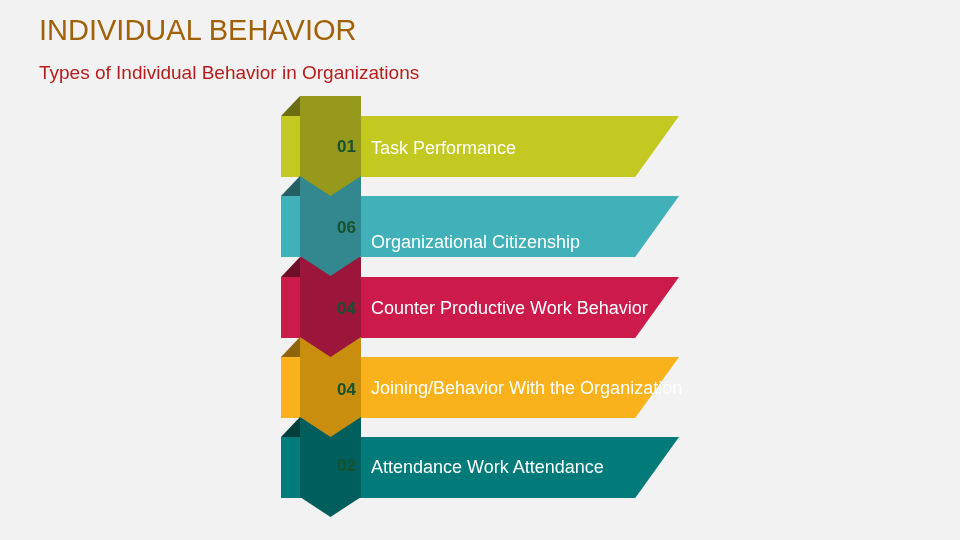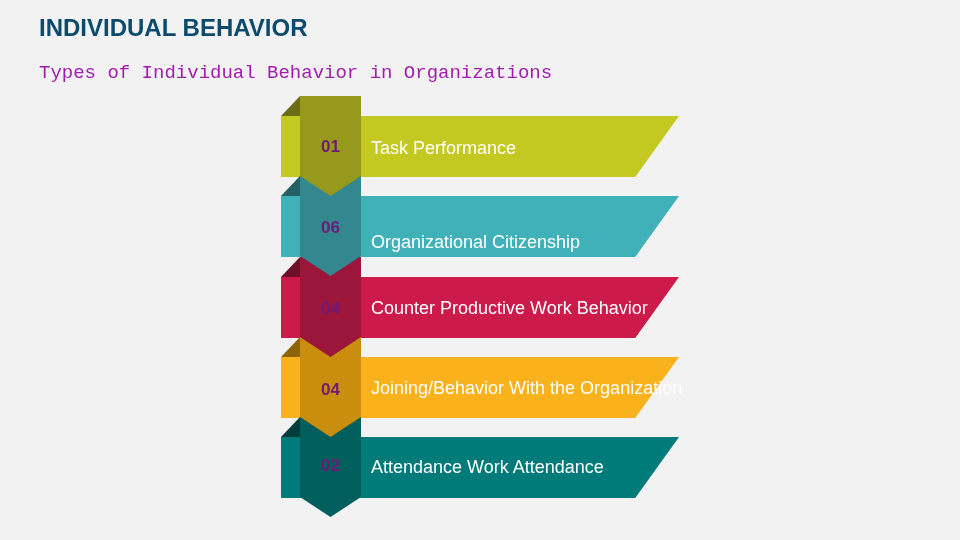--- a/index.html
+++ b/index.html
@@ -1,27 +1,27 @@
 <!DOCTYPE html>
 <html><head>
 <meta charset="utf-8">
 <style>
   html, body { margin:0; padding:0; }
   body { width:960px; height:540px; background:#f2f2f2; position:relative; overflow:hidden;
          font-family:"Liberation Sans", "DejaVu Sans", sans-serif; }
-  .title { position:absolute; left:39px; top:14px; font-size:24px; font-weight:bold; color:#0c4a6e; letter-spacing:0px; }
-  .subtitle { position:absolute; left:39px; top:62px; font-size:19px; color:#a21caf;font-family:Liberation Mono, monospace; }
+  .title { position:absolute; left:39px; top:14px; font-size:29px; font-weight:normal; color:#a16207; letter-spacing:0px; }
+  .subtitle { position:absolute; left:39px; top:62px; font-size:19px; color:#b91c1c; }
   .banner { position:absolute; left:281px; width:398px; height:61px;
             clip-path:polygon(0 0, 100% 0, 89% 100%, 0 100%); pointer-events:auto; }
   .fold { position:absolute; left:281px; width:19px; height:20px;
           clip-path:polygon(100% 0, 100% 100%, 0 100%); }
   .tab { position:absolute; left:300px; width:61px; height:100px;
          clip-path:polygon(0 0, 100% 0, 100% 80%, 50% 100%, 0 80%);
          filter:drop-shadow(0 2px 2px rgba(0,0,0,0.3)); }
-  .num { position:absolute; left:300px; width:61px; text-align:center; font-size:17px; font-weight:bold; color:#701a75; }
+  .num { position:absolute; left:300px; width:61px; text-align:center; font-size:17px; font-weight:bold; color:#14532d;padding-left:16px; }
   .label { position:absolute; left:371px; font-size:18px; color:#fff; }
 </style>
 </head>
 <body>
 
 <div class="title">INDIVIDUAL BEHAVIOR</div>
 <div class="subtitle">Types of Individual Behavior in Organizations</div>
 
 <div id="diagram">
 

